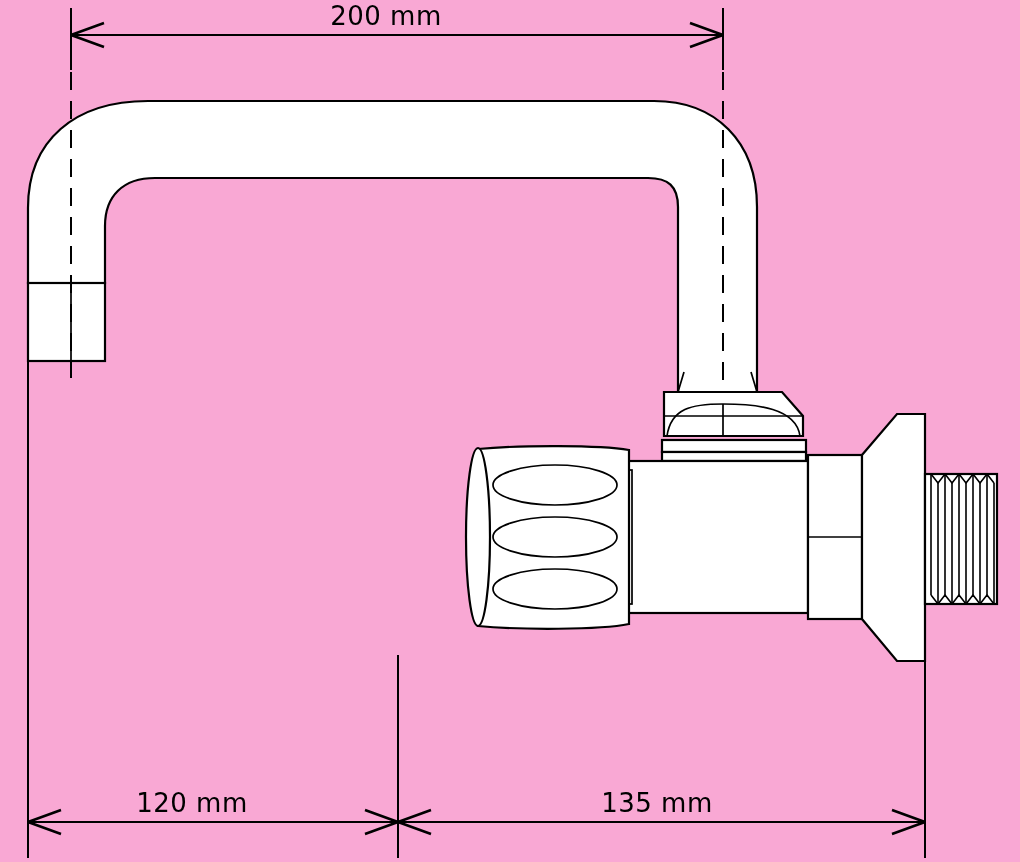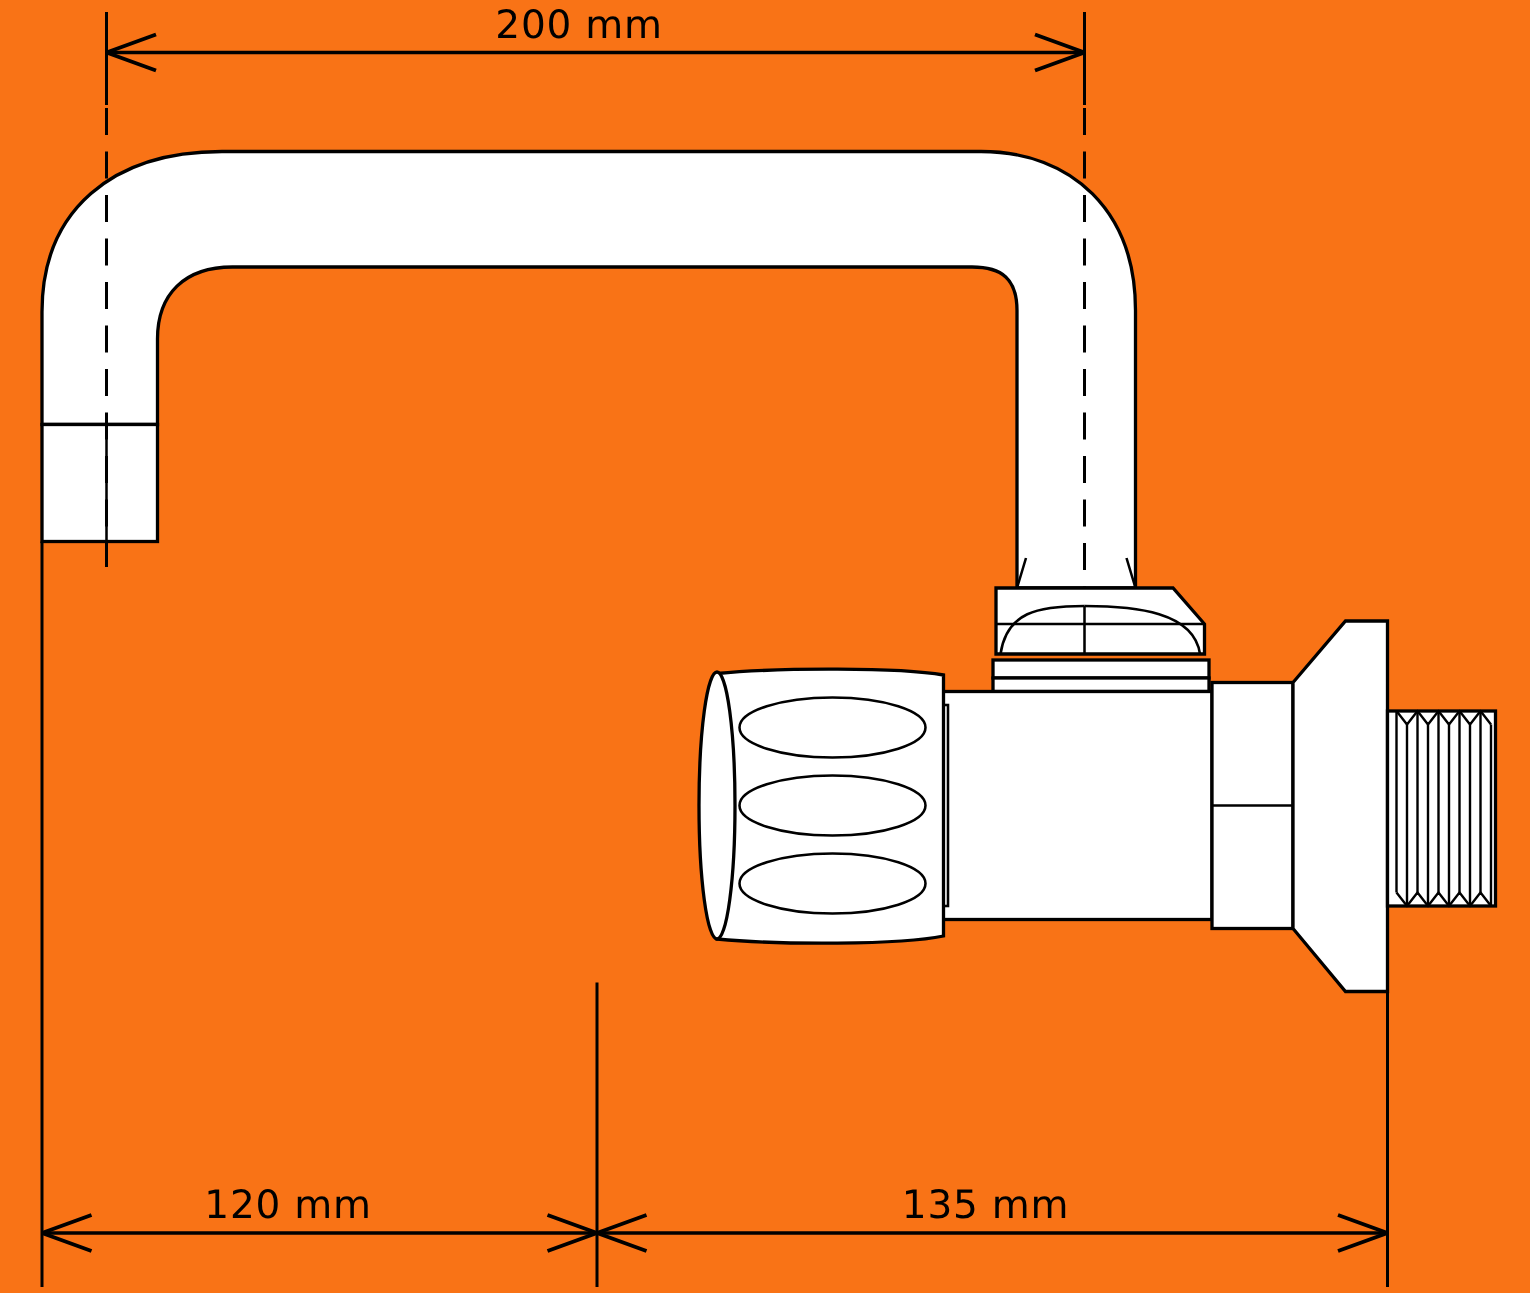--- a/index.html
+++ b/index.html
@@ -7,21 +7,21 @@
   body{
     width:1020px;height:862px;
     font-family:"DejaVu Sans", sans-serif;
     overflow:hidden;
     position:relative;
   }
   #drawing-root{
     position:relative;
     width:1020px;
     height:862px;
-    background:#f97316;
+    background:#f9a8d4;
   }
   svg#faucet-svg{
     display:block;
     width:1020px;
     height:862px;
   }
   .dim-text{
     font-family:"DejaVu Sans", sans-serif;
     font-size:26px;
     fill:#000000;

